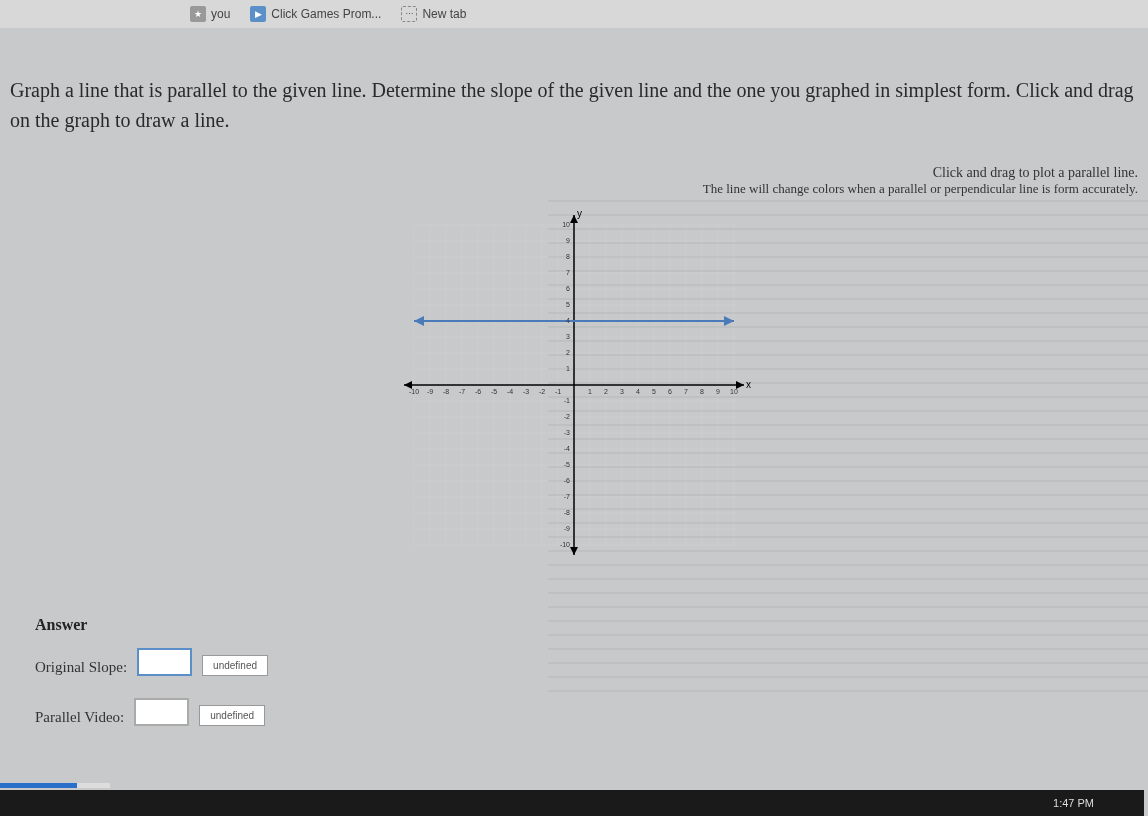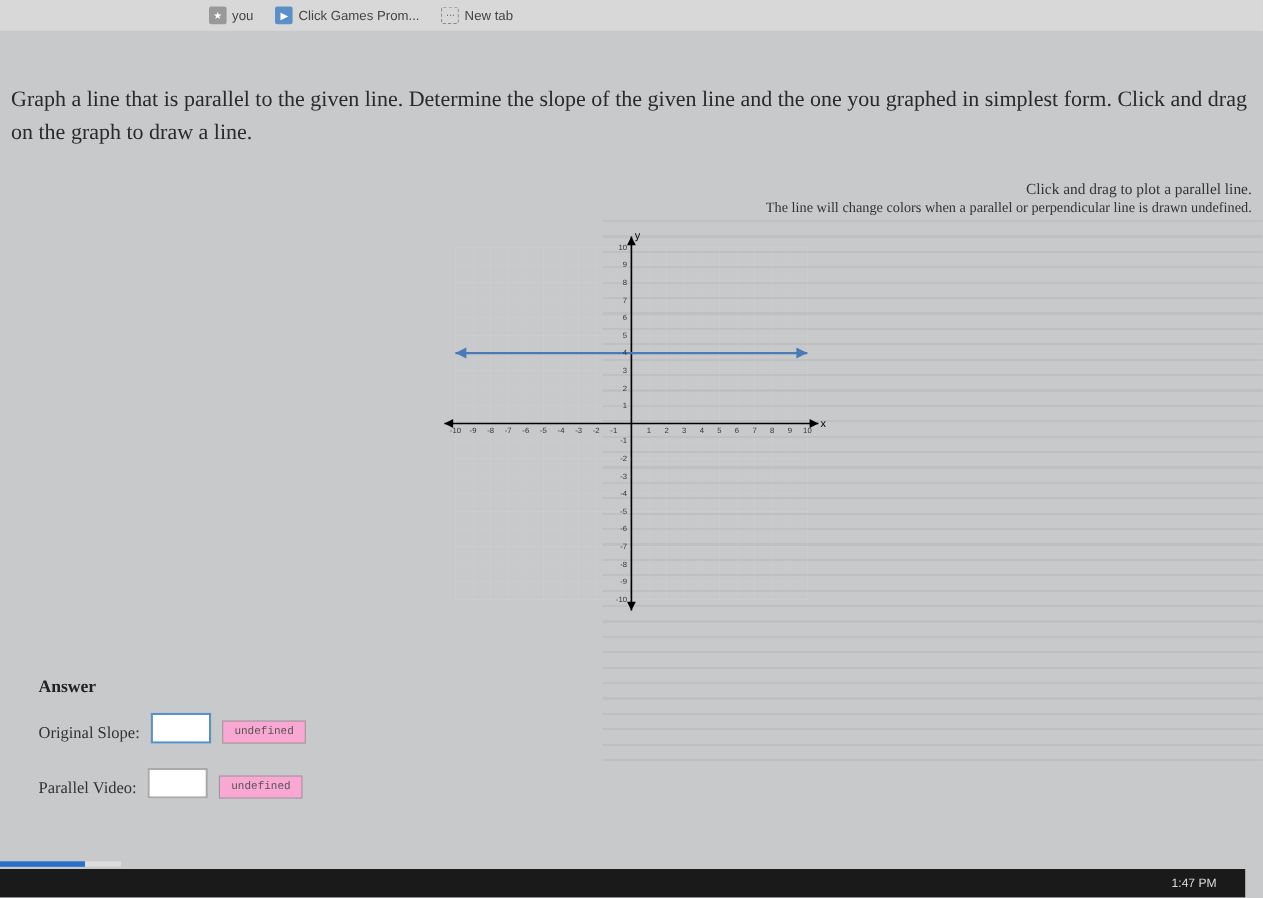--- a/index.html
+++ b/index.html
@@ -22,23 +22,23 @@
 .tick-label{font-size:7px;fill:#333;font-family:Arial}
 .axis-label{font-size:10px;fill:#000;font-family:Arial}
 .given-line{stroke:#4a7ab8;stroke-width:2}
 .arrow{fill:#4a7ab8}
 .axis-arrow{fill:#000}
 .answer-section{position:absolute;bottom:40px;left:35px}
 .answer-heading{font-size:16px;font-weight:bold;color:#222;margin-bottom:14px}
 .slope-row{display:flex;align-items:flex-end;gap:10px;margin-bottom:22px;font-size:15px}
 .slope-input{width:55px;height:28px;border:2px solid #5a8fc7;background:#fff;font-size:13px;text-align:center;font-family:Arial}
 .slope-input.grey{border-color:#aaa}
-.undef-btn{padding:4px 10px;font-size:10px;border:1px solid #999;background:#f9a8d4;color:#555;cursor:pointer;font-family:Liberation Mono, monospace}
+.undef-btn{padding:4px 10px;font-size:10px;border:1px solid #999;background:#ffffff;color:#555;cursor:pointer;font-family:Liberation Sans, sans-serif}
 .prog-bar{position:absolute;bottom:0;left:0;width:110px;height:5px;background:linear-gradient(to right,#2a6fc9 70%,#ddd 70%)}
-.taskbar{position:absolute;bottom:0;left:0;right:16px;height:26px;background:#1a1a1a;display:flex;align-items:center;justify-content:flex-end;padding-right:26px}
+.taskbar{position:absolute;bottom:0;left:0;right:4px;height:26px;background:#1a1a1a;display:flex;align-items:center;justify-content:flex-end;padding-right:50px}
 .clock{color:#ddd;font-size:11px;font-family:Arial}
 .moire{position:absolute;top:200px;right:0;width:600px;height:500px;pointer-events:none;opacity:.15;background:repeating-linear-gradient(180deg,rgba(0,0,0,.3) 0,rgba(0,0,0,.3) 2px,transparent 2px,transparent 14px)}
 </style>
 </head>
 <body>
 
 <div class="bookmarks-bar">
   <div class="bookmark-item">
     <span class="bm-icon y">★</span>
     <span>you</span>
@@ -51,21 +51,21 @@
     <span class="bm-icon n">⋯</span>
     <span>New tab</span>
   </div>
 </div>
 
 <div class="content">
   <p class="problem-text">Graph a line that is parallel to the given line. Determine the slope of the given line and the one you graphed in simplest form. Click and drag on the graph to draw a line.</p>
 
   <div class="instructions">
     <div>Click and drag to plot a parallel line.</div>
-    <div class="sub">The line will change colors when a parallel or perpendicular line is drawn undefined.</div>
+    <div class="sub">The line will change colors when a parallel or perpendicular line is form accurately.</div>
   </div>
 
   <div class="graph-container">
     <div class="graph-area">
       <svg class="graph" viewBox="0 0 360 360">
         <g id="grid-group">
             <line x1="20" x2="20" y1="20" y2="340" class="grid-line"></line>
             <line y1="20" y2="20" x1="20" x2="340" class="grid-line"></line>
             <line x1="36" x2="36" y1="20" y2="340" class="grid-line"></line>
             <line y1="36" y2="36" x1="20" x2="340" class="grid-line"></line>

